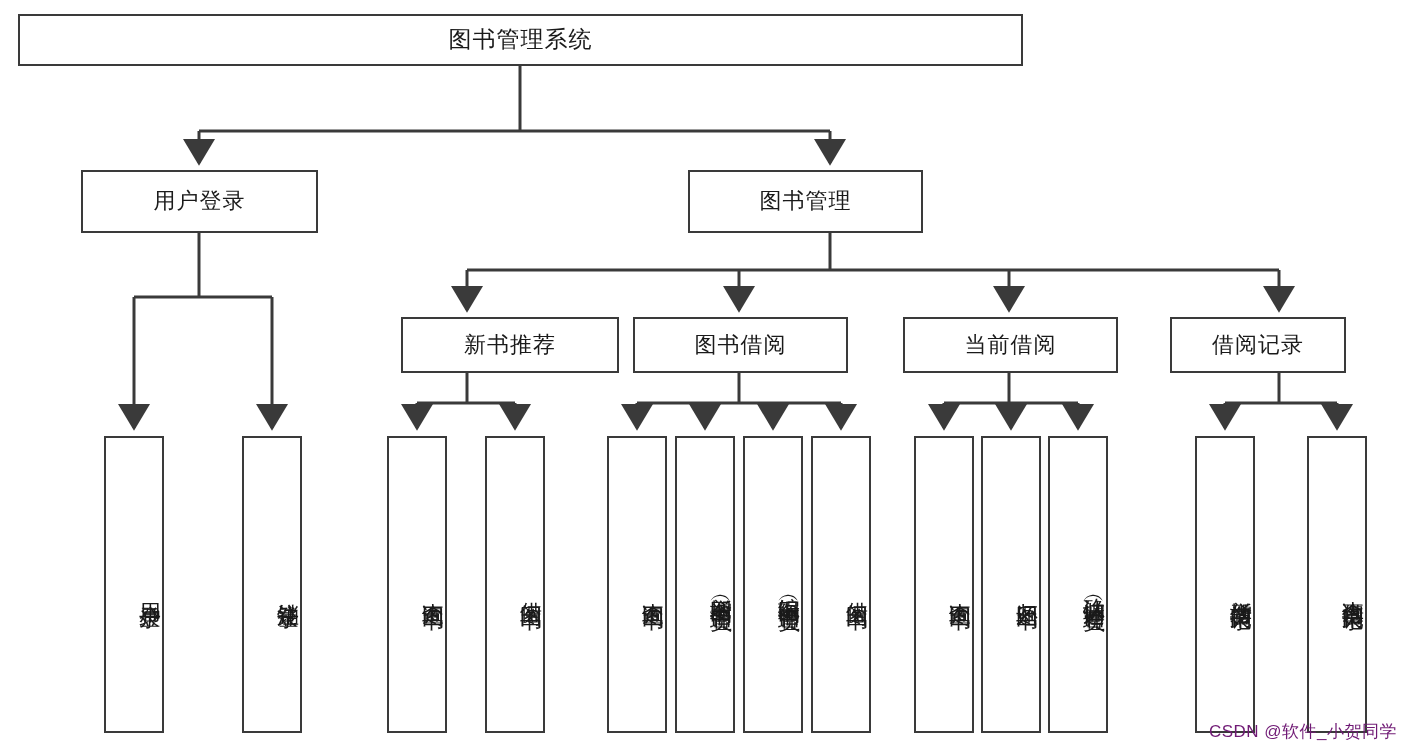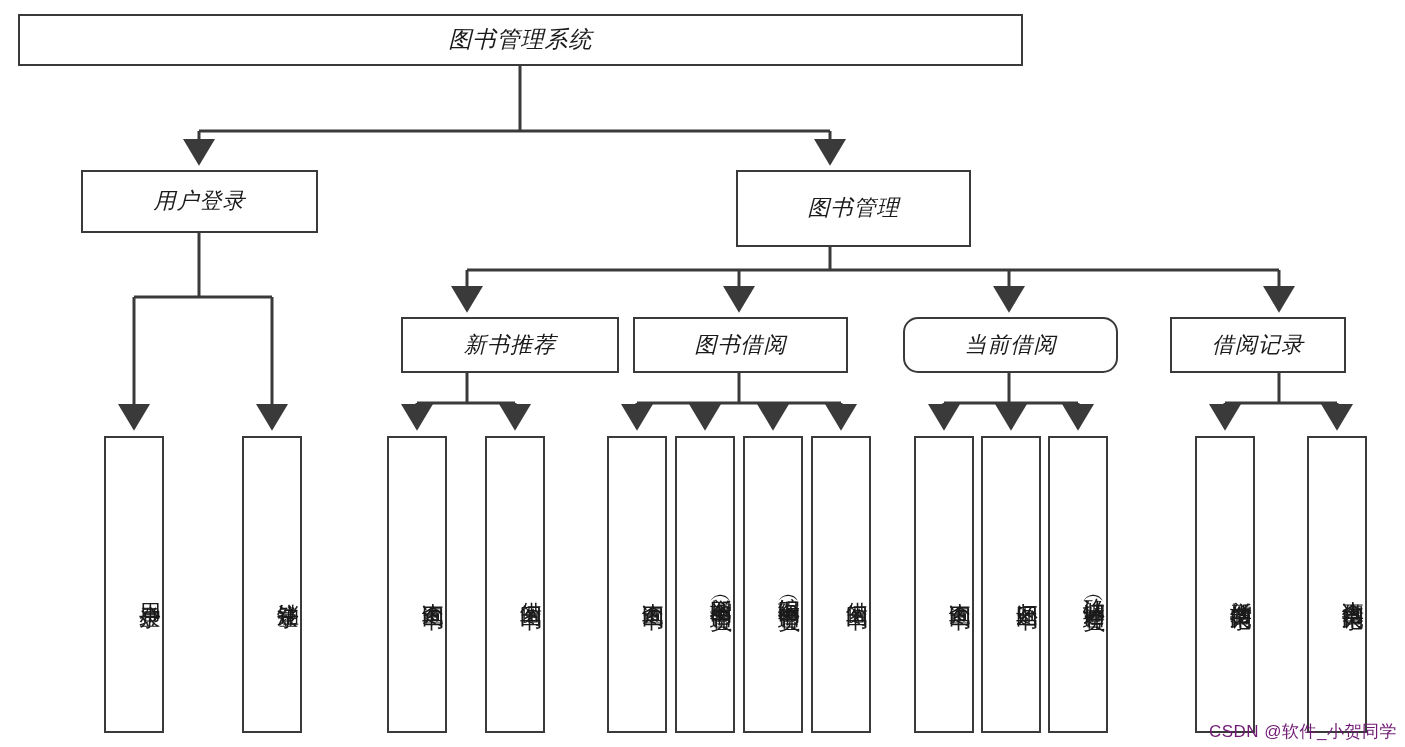--- a/index.html
+++ b/index.html
@@ -33,21 +33,20 @@
     display: flex;
     align-items: center;
     justify-content: center;
     color: #1a1a1a;
     text-align: center;
   }
   .node.horiz {
     font-size: 22px;
     line-height: 1.2;
     letter-spacing: 1px;
-    font-style: italic;
   }
   .node.root {
     font-size: 23px;
   }
   .node.vert {
     writing-mode: vertical-rl;
     text-orientation: upright;
     font-size: 22px;
     line-height: 1.05;
     letter-spacing: 2px;
@@ -125,31 +124,31 @@
     </g>
   </svg>
 
   <div class="node horiz root" style="left:18px; top:14px; width:1005px; height:52px;">
     <span>图书管理系统</span>
   </div>
 
   <div class="node horiz" style="left:81px; top:170px; width:237px; height:63px;">
     <span>用户登录</span>
   </div>
-  <div class="node horiz" style="left:736px; top:170px; width:235px; height:77px;">
+  <div class="node horiz" style="left:688px; top:170px; width:235px; height:63px;">
     <span>图书管理</span>
   </div>
 
   <div class="node horiz" style="left:360px; top:317px; width:218px; height:56px;margin-left:41px;">
     <span>新书推荐</span>
   </div>
   <div class="node horiz" style="left:633px; top:317px; width:215px; height:56px;">
     <span>图书借阅</span>
   </div>
-  <div class="node horiz" style="left:903px; top:317px; width:215px; height:56px;border-radius:15px;">
+  <div class="node horiz" style="left:903px; top:317px; width:215px; height:56px;">
     <span>当前借阅</span>
   </div>
   <div class="node horiz" style="left:1170px; top:317px; width:176px; height:56px;">
     <span>借阅记录</span>
   </div>
 
   <div class="node vert" style="left:104px; top:436px; width:60px; height:297px;">
     <span class="vlabel">用户登录</span>
   </div>
   <div class="node vert" style="left:242px; top:436px; width:60px; height:297px;">

